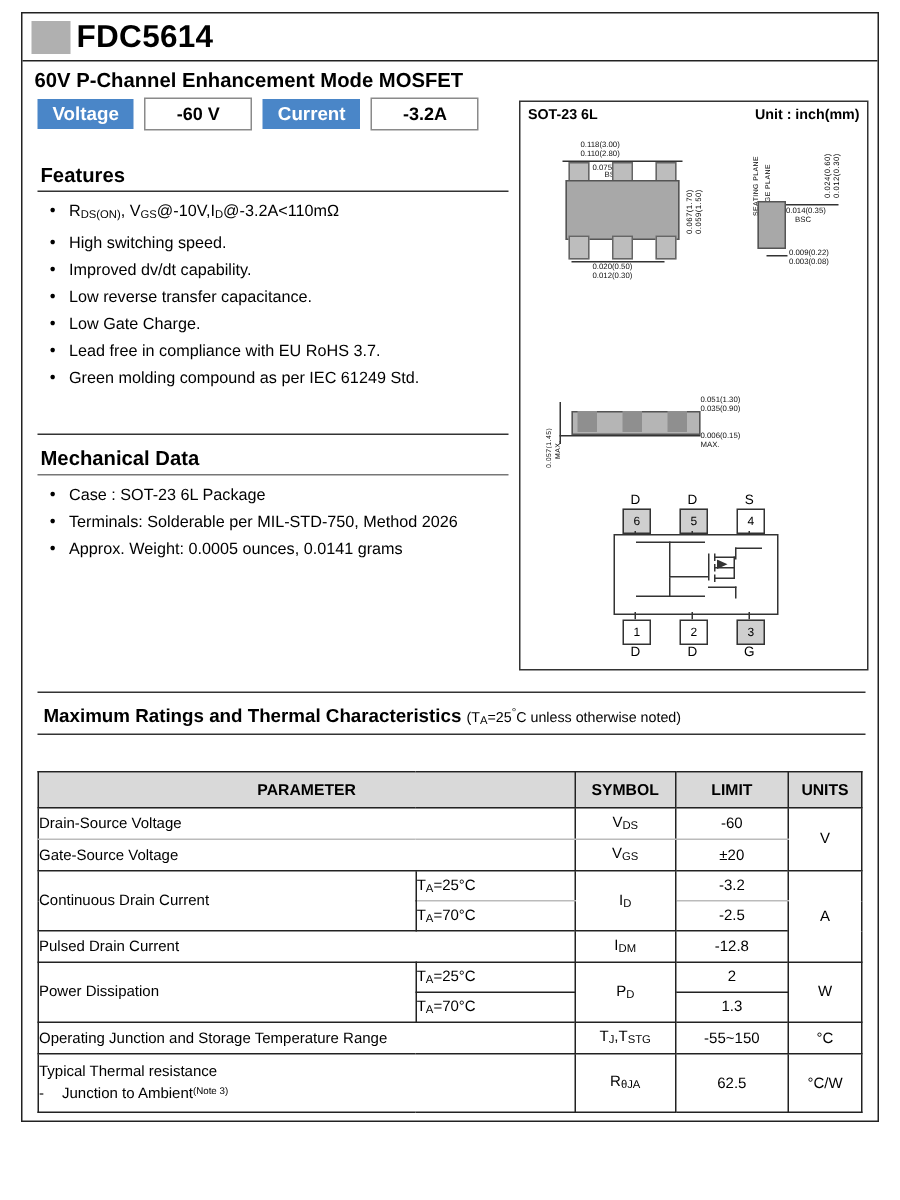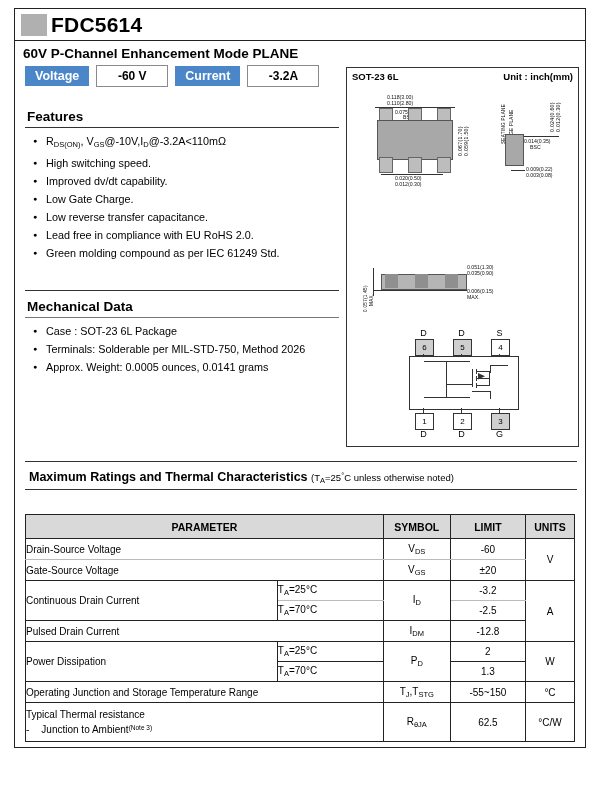--- a/index.html
+++ b/index.html
@@ -264,41 +264,41 @@
 </style>
 </head>
 <body>
 
 <div class="page">
 
   <div class="title-bar">
     <span class="logo-block"></span>
     <span class="part-no">FDC5614</span>
   </div>
-  <div class="subtitle">60V P-Channel Enhancement Mode PLANE</div>
+  <div class="subtitle">60V P-Channel Enhancement Mode MOSFET</div>
 
   <div class="badge-row">
     <span class="badge" style="background: rgb(74, 134, 200);">Voltage</span>
     <span class="badge-val">-60 V</span>
     <span class="badge" style="background: rgb(74, 134, 200);">Current</span>
     <span class="badge-val">-3.2A</span>
   </div>
 
   <div class="left-col">
     <div class="sec-head">Features</div>
     <div class="rule"></div>
     <ul class="bullets">
       <li>
         <span>R</span><sub>DS(ON)</sub><span>, V</span><sub>GS</sub><span>@-10V,I</span><sub>D</sub><span>@-3.2A&lt;110mΩ</span>
       </li>
       <li>High switching speed.</li>
       <li>Improved dv/dt capability.</li>
+      <li>Low reverse transfer capacitance.</li>
       <li>Low Gate Charge.</li>
-      <li>Low reverse transfer capacitance.</li>
-      <li>Lead free in compliance with EU RoHS 2.0.</li>
+      <li>Lead free in compliance with EU RoHS 3.7.</li>
       <li>Green molding compound as per IEC 61249 Std.</li>
     </ul>
 
     <div class="mech-wrap">
       <div class="rule"></div>
       <div class="sec-head">Mechanical Data</div>
       <div class="rule-thin"></div>
       <ul class="bullets">
         <li>Case : SOT-23 6L  Package</li>
         <li>Terminals: Solderable per MIL-STD-750, Method 2026</li>

